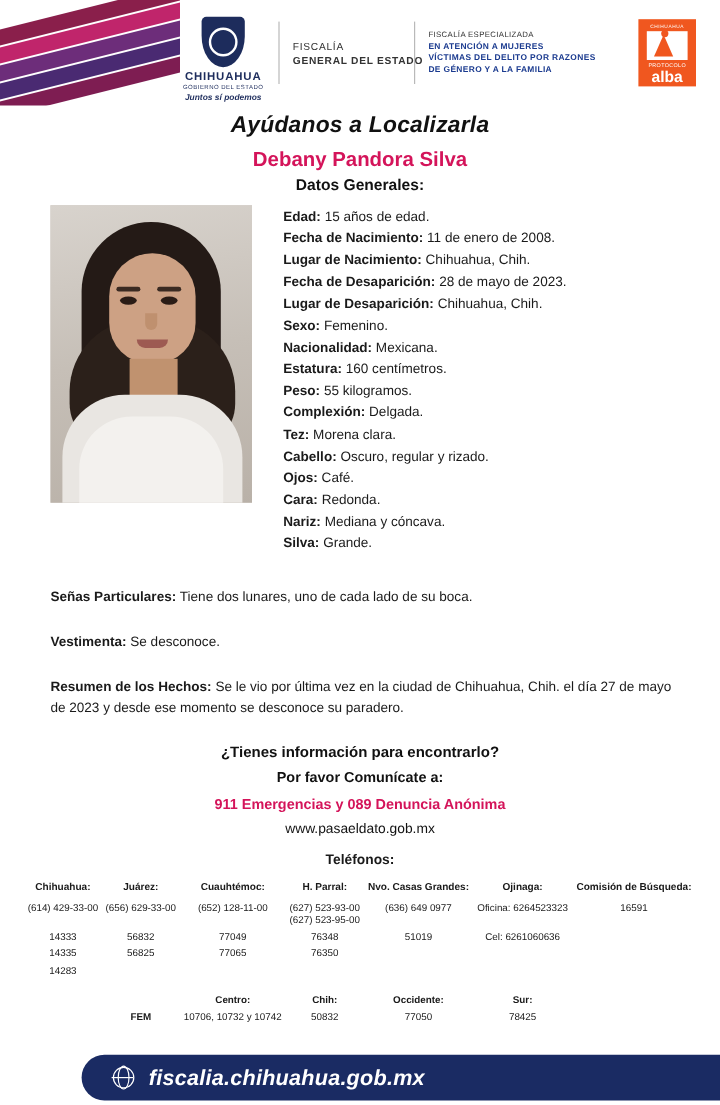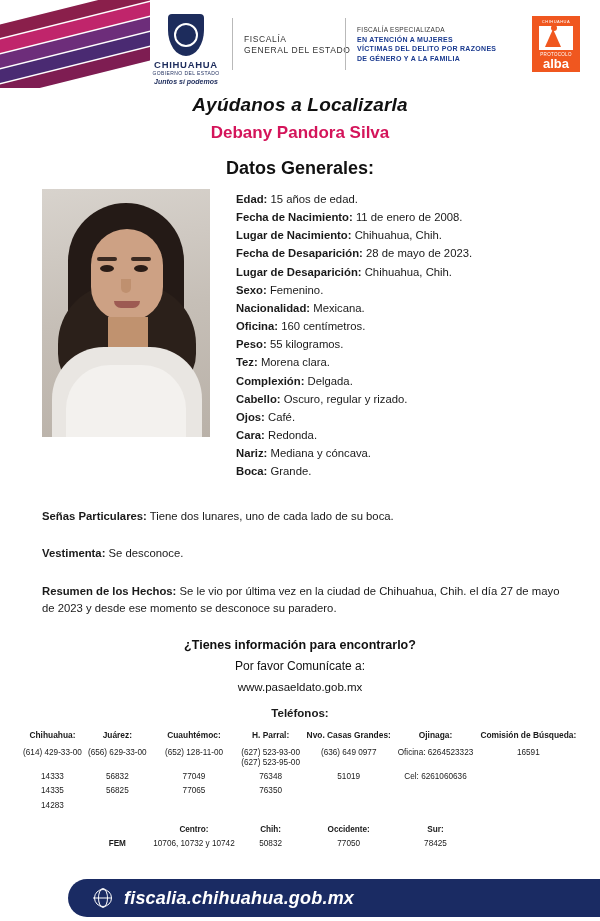--- a/index.html
+++ b/index.html
@@ -93,21 +93,21 @@
   }
   .vr1 { left: 232px; }
   .vr2 { left: 345px; }
 
   .fiscalia-block {
     position: absolute;
     left: 244px; top: 34px;
     line-height: 1.25;
   }
   .fiscalia-l1 { font-size: 8.5px; letter-spacing: 0.6px; color: #333; }
-  .fiscalia-l2 { font-size: 8.5px; letter-spacing: 0.6px; color: #333; font-weight: normal; }
+  .fiscalia-l2 { font-size: 8.5px; letter-spacing: 0.6px; color: #333; font-weight: bold; }
 
   .esp-block {
     position: absolute;
     left: 357px; top: 26px;
     line-height: 1.35;
     width: 150px;
   }
   .esp-l1 { font-size: 6.5px; color: #333; letter-spacing: .3px; }
   .esp-b { font-size: 7px; color: #1a3a8f; font-weight: bold; letter-spacing: .3px; }
 
@@ -155,24 +155,24 @@
     letter-spacing: .2px;
     font-style: italic;
   }
   .title-name {
     font-size: 17px;
     font-weight: bold;
     color: #d4145a;
     margin-top: 7px;
   }
   .title-sub {
-    font-size: 18px;
+    font-size: 13px;
     font-weight: bold;
     color: #111;
-    margin-top: 15px;
+    margin-top: 3px;
   }
 
   
   .main {
     display: flex;
     padding: 10px 22px 0 42px;
     justify-content: center;
   }
   .photo {
     width: 168px;
@@ -275,21 +275,21 @@
 
   
   .contact { text-align: center; margin-top: 4px; }
   .contact .q {
     font-size: 12.5px;
     font-weight: bold;
     color: #111;
   }
   .contact .c2 {
     font-size: 12px;
-    font-weight: normal;
+    font-weight: bold;
     color: #111;
     margin-top: 7px;
   }
   .contact .emerg {
     font-size: 12px;
     font-weight: bold;
     color: #d4145a;
     margin-top: 8px;
   }
   .contact .web {
@@ -444,41 +444,42 @@
   </div>
 
   <div class="details" id="details-list">
       <div><b>Edad:</b><span> 15 años de edad.</span></div>
       <div><b>Fecha de Nacimiento:</b><span> 11 de enero de 2008.</span></div>
       <div><b>Lugar de Nacimiento:</b><span> Chihuahua, Chih.</span></div>
       <div><b>Fecha de Desaparición:</b><span> 28 de mayo de 2023.</span></div>
       <div><b>Lugar de Desaparición:</b><span> Chihuahua, Chih.</span></div>
       <div><b>Sexo:</b><span> Femenino.</span></div>
       <div><b>Nacionalidad:</b><span> Mexicana.</span></div>
-      <div><b>Oficina:</b><span> 160 centímetros.</span></div>
+      <div><b>Estatura:</b><span> 160 centímetros.</span></div>
       <div><b>Peso:</b><span> 55 kilogramos.</span></div>
+      <div><b>Complexión:</b><span> Delgada.</span></div>
       <div><b>Tez:</b><span> Morena clara.</span></div>
-      <div><b>Complexión:</b><span> Delgada.</span></div>
       <div><b>Cabello:</b><span> Oscuro, regular y rizado.</span></div>
       <div><b>Ojos:</b><span> Café.</span></div>
       <div><b>Cara:</b><span> Redonda.</span></div>
       <div><b>Nariz:</b><span> Mediana y cóncava.</span></div>
-      <div><b>Boca:</b><span> Grande.</span></div>
+      <div><b>Silva:</b><span> Grande.</span></div>
     </div>
 </div>
 
 <div class="paras" id="paras-block">
     <p><b>Señas Particulares:</b><span> Tiene dos lunares, uno de cada lado de su boca.</span></p>
     <p><b>Vestimenta:</b><span> Se desconoce.</span></p>
     <p><b>Resumen de los Hechos:</b><span> Se le vio por última vez en la ciudad de Chihuahua, Chih. el día 27 de mayo de 2023 y desde ese momento se desconoce su paradero.</span></p>
   </div>
 
 <div class="contact">
   <div class="q">¿Tienes información para encontrarlo?</div>
   <div class="c2">Por favor Comunícate a:</div>
+  <div class="emerg">911 Emergencias y 089 Denuncia Anónima</div>
   <div class="web">www.pasaeldato.gob.mx</div>
 </div>
 
 <div class="tel-title">Teléfonos:</div>
 
 <table class="tels">
   <thead>
     <tr id="tel-head">
         <th>Chihuahua:</th>
         <th>Juárez:</th>

